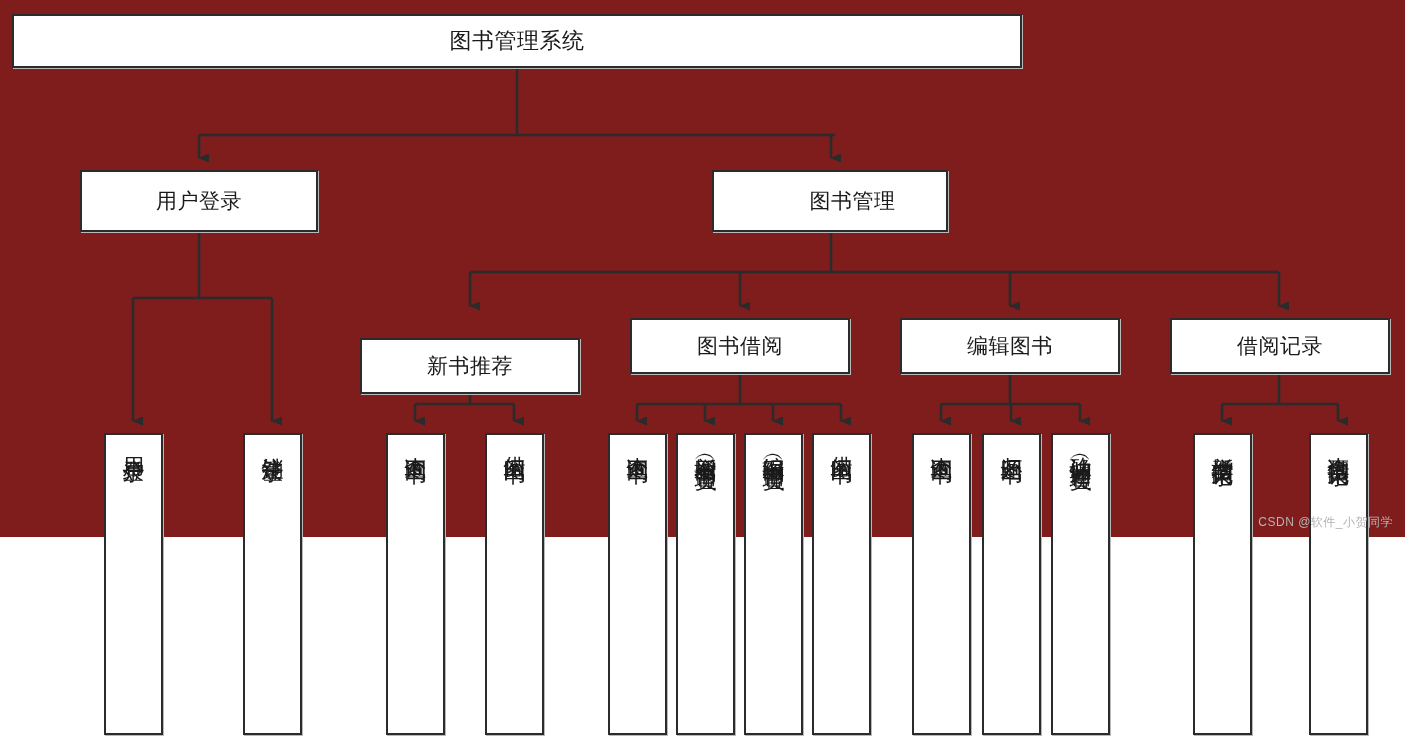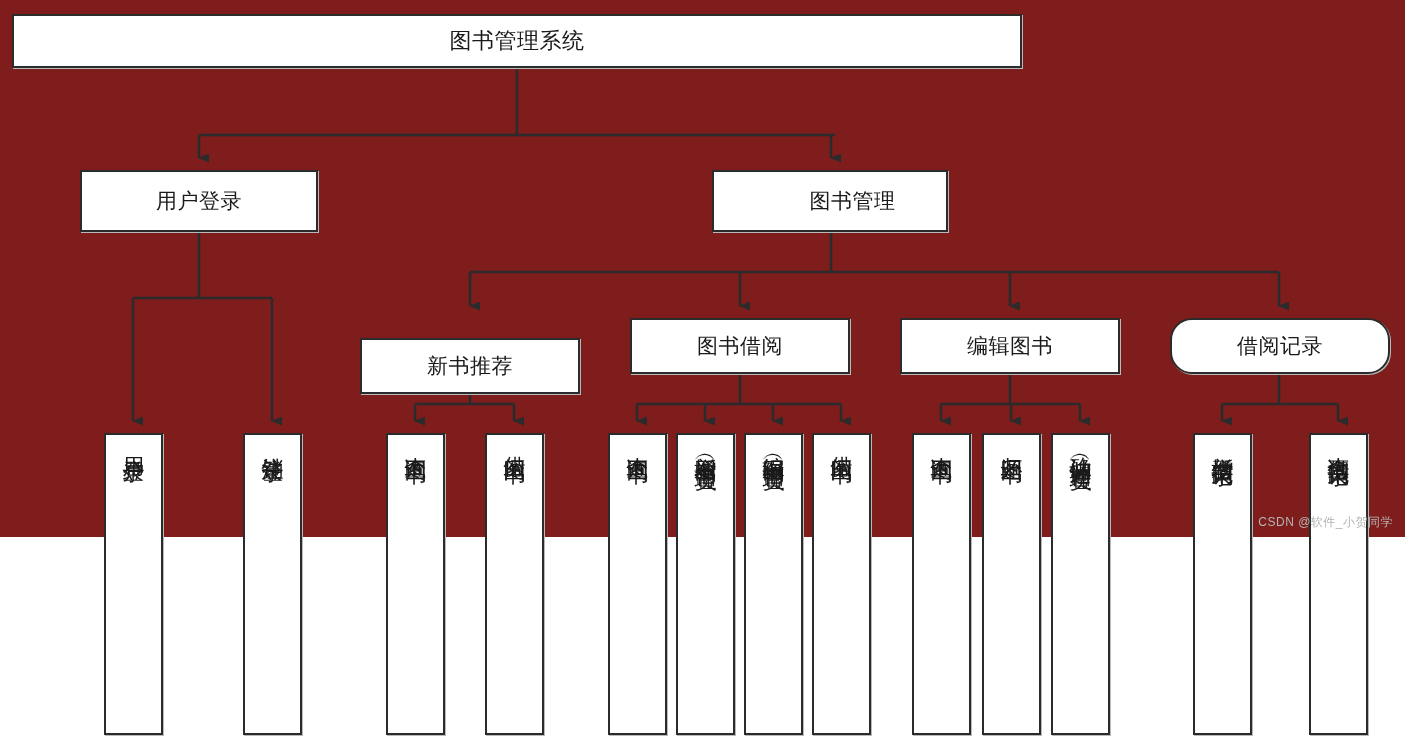--- a/index.html
+++ b/index.html
@@ -122,21 +122,21 @@
 
   <div class="node h-node" style="left:360px;top:318px;width:220px;height:56px;margin-top:20px;">
     <span class="label">新书推荐</span>
   </div>
   <div class="node h-node" style="left:630px;top:318px;width:220px;height:56px;">
     <span class="label">图书借阅</span>
   </div>
   <div class="node h-node" style="left:900px;top:318px;width:220px;height:56px;">
     <span class="label">编辑图书</span>
   </div>
-  <div class="node h-node" style="left:1170px;top:318px;width:220px;height:56px;border-radius:22px;">
+  <div class="node h-node" style="left:1170px;top:318px;width:220px;height:56px;">
     <span class="label">借阅记录</span>
   </div>
 
   <div class="node v-node" style="left:104px;top:433px;width:59px;height:302px;">
     <span class="label">用户登录</span>
   </div>
   <div class="node v-node" style="left:243px;top:433px;width:59px;height:302px;">
     <span class="label">注销登录</span>
   </div>
 

